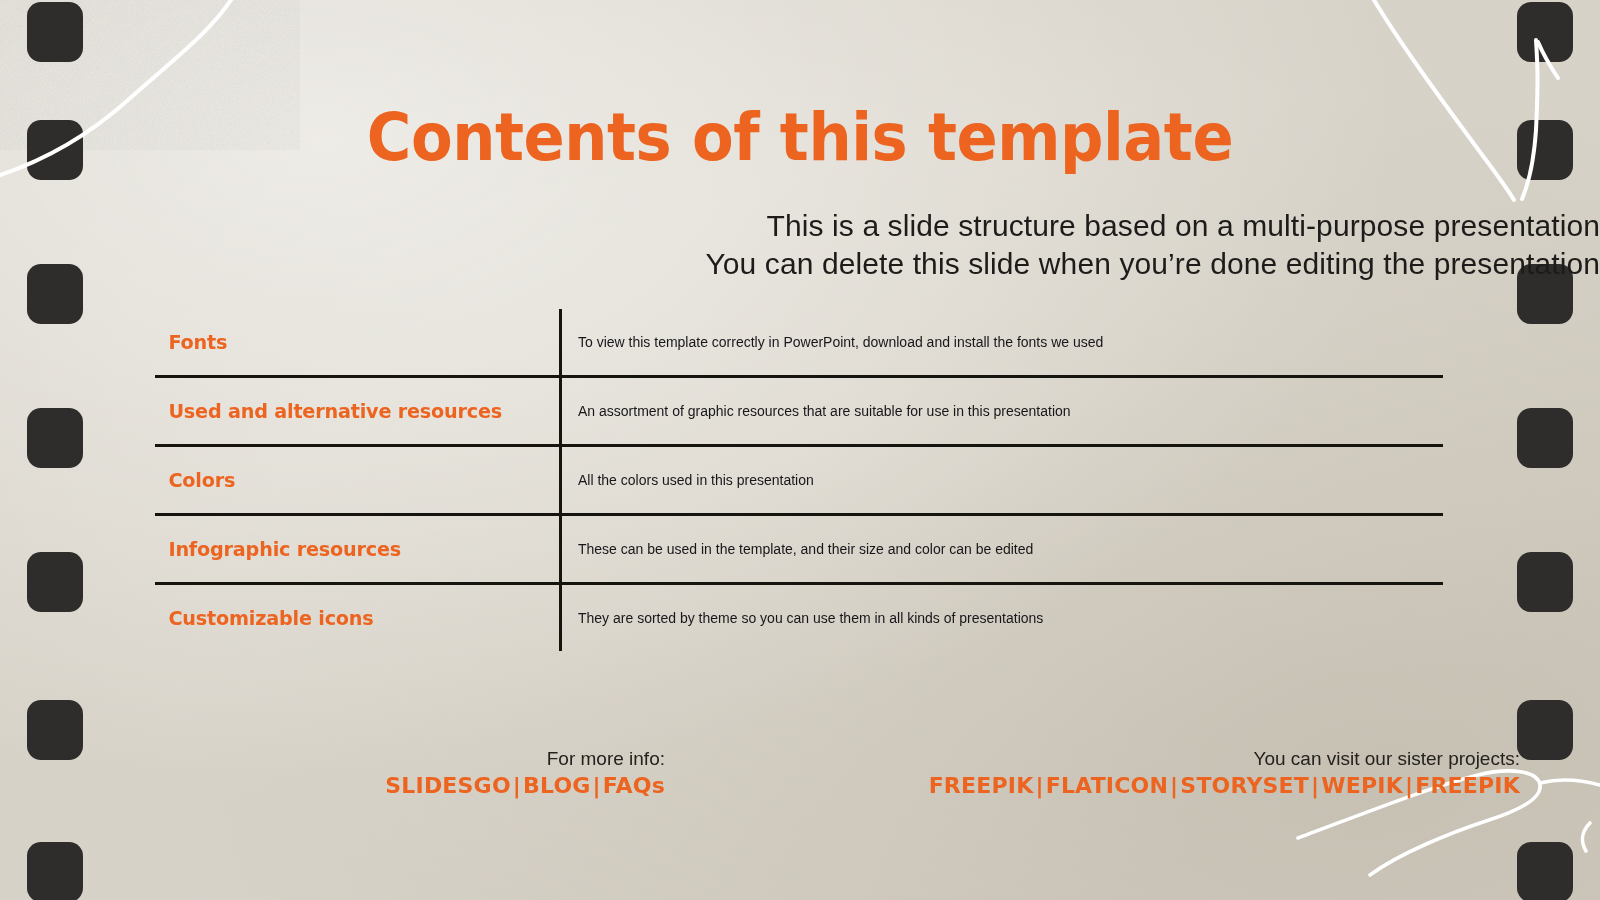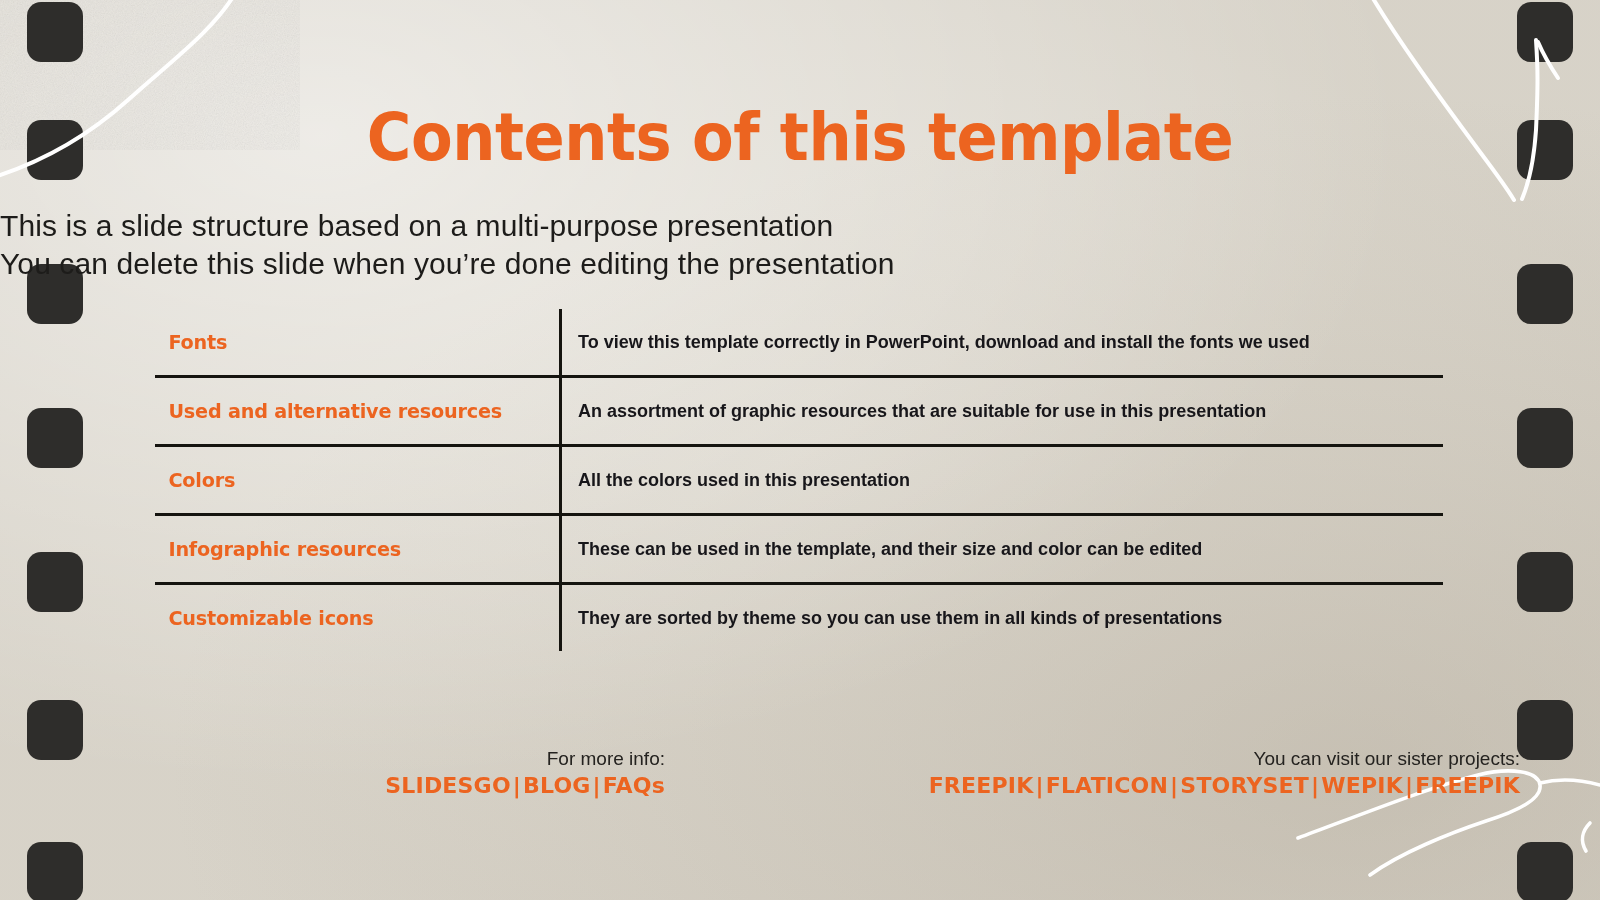--- a/index.html
+++ b/index.html
@@ -78,21 +78,21 @@
     font-size: 66px;
     letter-spacing: -0.5px;
     transform: scaleX(0.92);
   }
 
   #subtitle {
     position: absolute;
     left: 0;
     top: 186px;
     width: 1600px;
-    text-align: left;
+    text-align: right;
     color: #1d1c1a;
     font-family: "Liberation Sans", sans-serif;
     font-size: 30px;
     line-height: 38px;
     font-weight: 400;
     letter-spacing: 0.1px;
   }
   #subtitle div { white-space: nowrap; }
 
   
@@ -115,22 +115,22 @@
     font-weight: 700;
     font-size: 20px;
     letter-spacing: -0.2px;
     padding-left: 14px !important;
     transform: scaleX(0.96);
     transform-origin: left center;
   }
   .row-desc {
     color: #17161a;
     font-family: "Liberation Sans", sans-serif;
-    font-size: 18px;
-    font-weight: 700;
+    font-size: 14px;
+    font-weight: 400;
     padding-left: 16px !important;
     letter-spacing: 0px;
     white-space: nowrap;
   }
   #contents-table tr:not(:last-child) td {
     border-bottom: 3.5px solid #15140f;
   }
   #contents-table td.row-label {
     border-right: 3.5px solid #15140f;
   }

